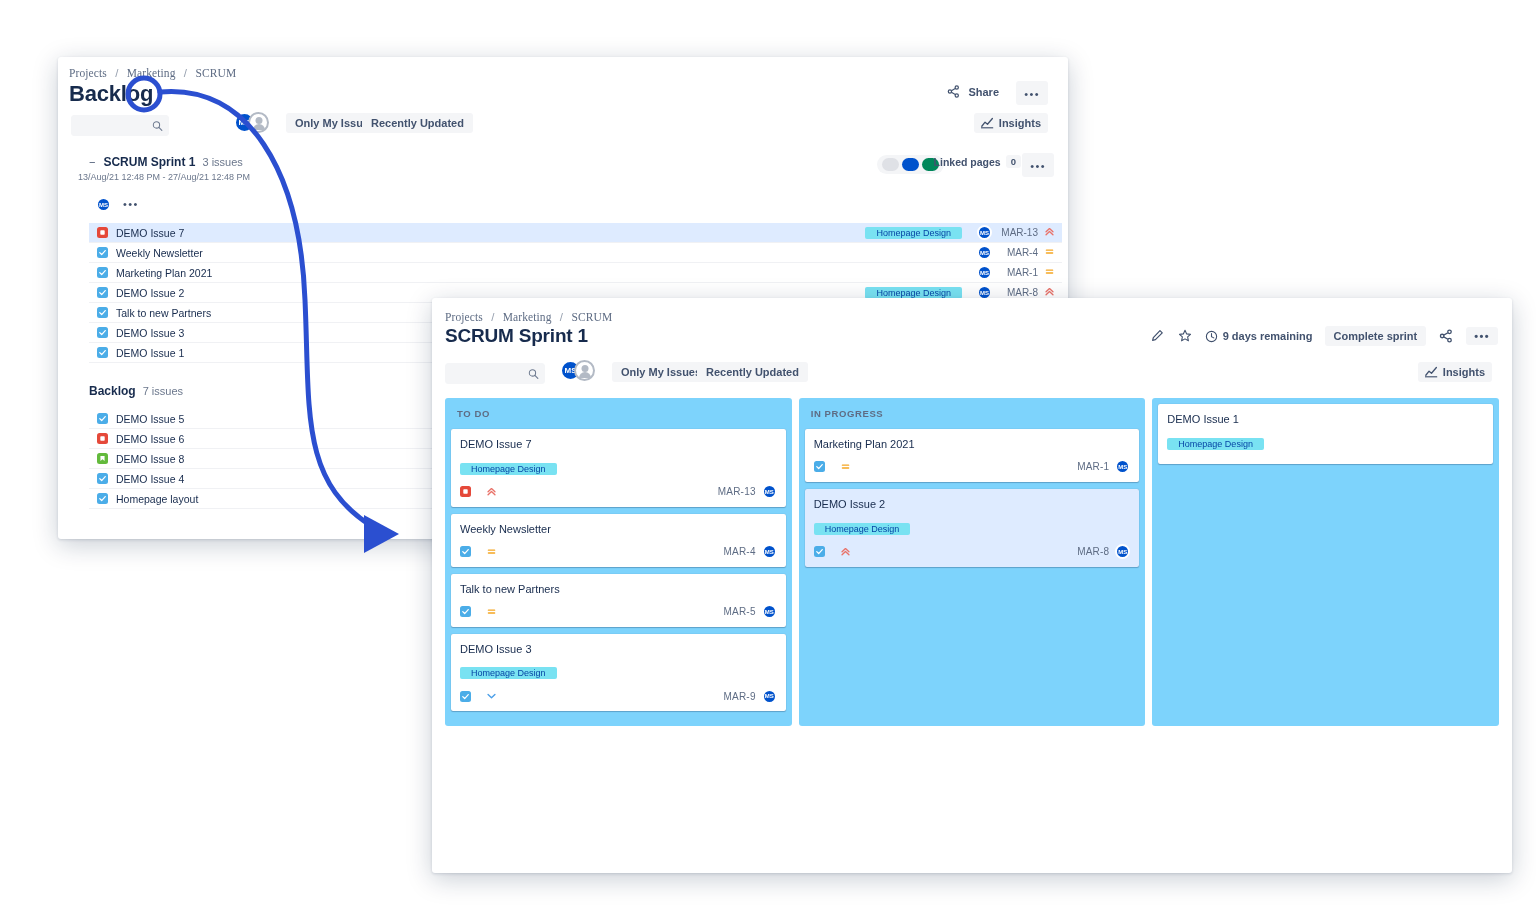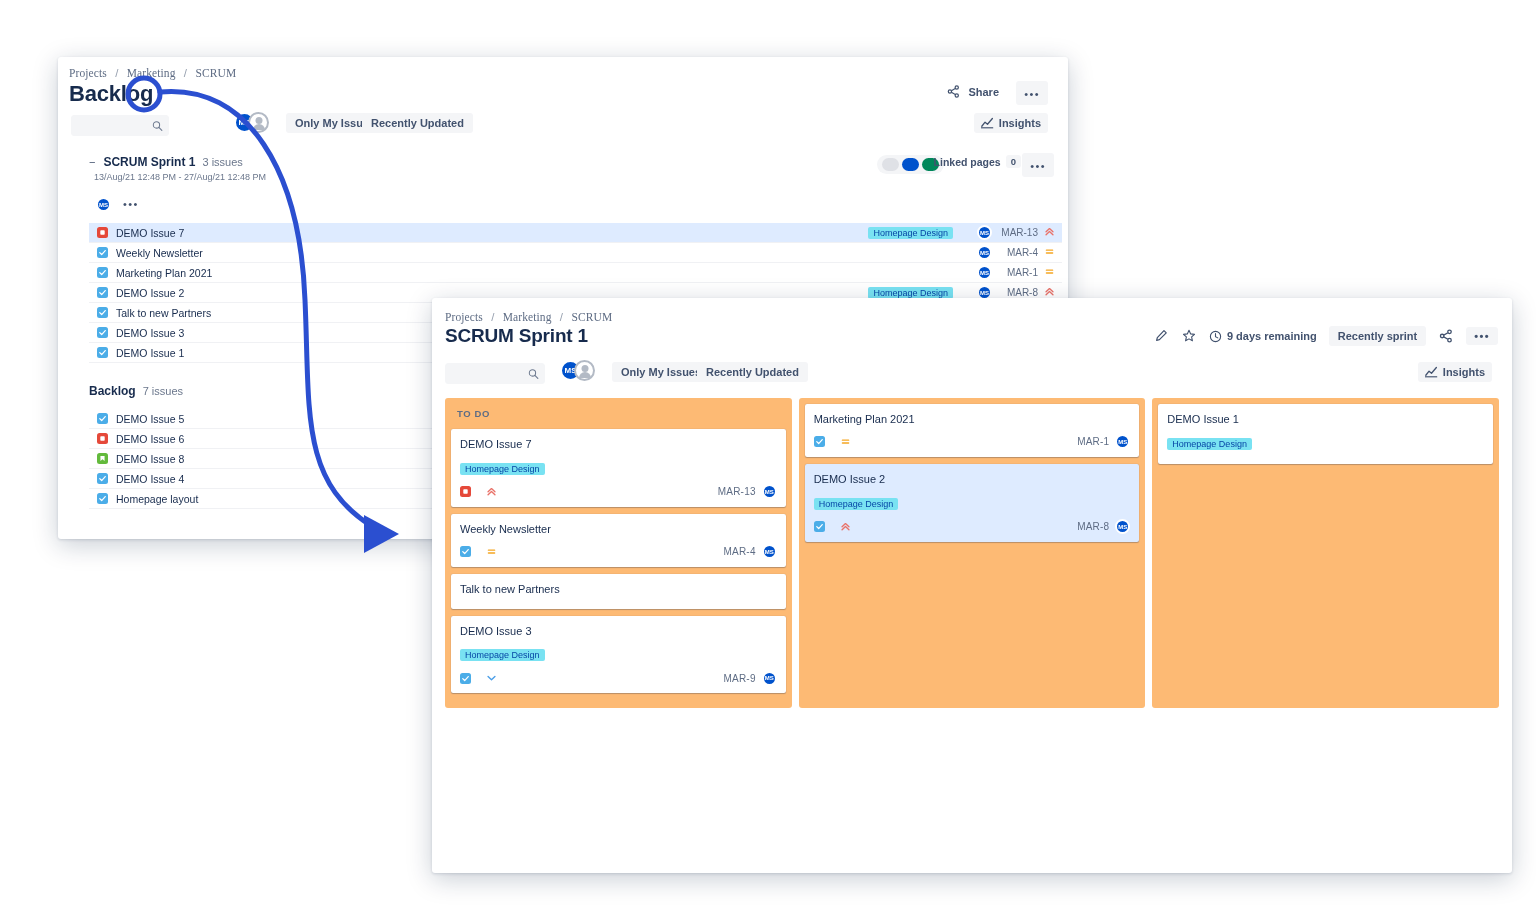--- a/index.html
+++ b/index.html
@@ -58,21 +58,21 @@
   .vlabel{
     position:absolute;left:-14px;writing-mode:vertical-rl;transform:rotate(180deg);
     font-size:7.5px;font-weight:700;letter-spacing:.9px;color:#6b778c;width:48px;text-align:center;
   }
   #v-versions{top:0;}
   #v-epics{top:72px;}
   .sprint-head{position:absolute;left:31px;top:98px;display:flex;align-items:baseline;gap:7px;}
   .caret{font-size:11px;color:#42526e;margin-right:1px;}
   .sprint-name{font-size:12px;font-weight:700;color:#172b4d;}
   .sprint-count{font-size:11px;color:#6b778c;}
-  #bl-sprintdates{position:absolute;left:36px;top:115px;font-size:9px;color:#6b778c;}
+  #bl-sprintdates{position:absolute;left:20px;top:115px;font-size:9px;color:#6b778c;}
   #bl-sprint-av{position:absolute;left:38px;top:140px;display:flex;align-items:center;gap:12px;}
   .av.sm{width:15px;height:15px;font-size:6px;}
   .statusdots{position:absolute;right:124px;top:98px;display:flex;align-items:center;gap:3px;background:#f4f5f7;border-radius:11px;padding:3px 5px;}
   .sdot{width:17px;height:13px;border-radius:7px;}
   .sdot.grey{background:#dfe1e6;}
   .sdot.blue{background:#0052cc;}
   .sdot.green{background:#00875a;}
   #bl-linkedpages{position:absolute;right:47px;top:98px;display:inline-flex;align-items:center;gap:5px;font-size:10.5px;color:#42526e;font-weight:600;}
   .chipnum{background:#f4f5f7;border-radius:3px;padding:1px 5px;font-size:9.5px;color:#42526e;}
   #bl-sprintmore{position:absolute;right:14px;top:96px;background:#f4f5f7;border-radius:3px;padding:3px 8px;cursor:pointer;}
@@ -82,40 +82,40 @@
     padding:0 6px 0 8px;box-sizing:border-box;font-size:10.5px;color:#172b4d;
   }
   .row.sel{background:#deebff;}
   .itype{width:11px;height:11px;border-radius:2.5px;margin-right:8px;flex:none;position:relative;}
   .itype.task{background:#4bade8;}
   .itype.bug{background:#e5493a;}
   .itype.story{background:#63ba3c;}
   .itype svg{position:absolute;inset:0;width:11px;height:11px;}
   .row .rname{flex:1;white-space:nowrap;overflow:hidden;}
   .lbl-chip{
-    background:#79e2f2;color:#0747a6;font-size:9px;border-radius:2px;padding:1px 5px;margin-right:24px;white-space:nowrap;
+    background:#79e2f2;color:#0747a6;font-size:9px;border-radius:2px;padding:1px 11px;margin-right:15px;white-space:nowrap;
   }
   .row .rkey{font-size:10px;color:#5e6c84;width:40px;text-align:right;margin-left:6px;}
   .row .pri{width:14px;text-align:center;margin-left:4px;}
   .backlog-head{position:absolute;left:31px;top:327px;display:flex;align-items:baseline;gap:7px;}
   #bl-backlog-rows{top:352px;}
   
   #board-window{left:432px;top:298px;width:1080px;height:575px;}
   #bd-breadcrumb{position:absolute;left:13px;top:13px;}
   #bd-title{position:absolute;left:13px;top:27px;font-size:19px;font-weight:700;color:#172b4d;letter-spacing:-.2px;}
   #bd-search{position:absolute;left:13px;top:65px;width:100px;}
   #bd-avatars{position:absolute;left:128px;top:62px;}
   #bd-onlymine{position:absolute;left:180px;top:64px;}
   #bd-recent{position:absolute;left:265px;top:64px;}
   #bd-insights{position:absolute;right:20px;top:64px;background:#f4f5f7;border-radius:3px;}
   .bd-actions{position:absolute;right:14px;top:28px;display:flex;align-items:center;gap:12px;}
   .ico-btn{width:16px;height:16px;color:#42526e;cursor:pointer;display:flex;align-items:center;justify-content:center;}
   .days{display:inline-flex;align-items:center;gap:5px;font-size:11px;color:#42526e;font-weight:600;}
   .board{position:absolute;left:13px;right:13px;top:100px;display:flex;gap:7px;}
-  .col{flex:1;background:#fdba74;border-radius:3px;padding:6px 6px 8px;box-sizing:border-box;min-height:175px;}
+  .col{flex:1;background:#7dd3fc;border-radius:3px;padding:6px 6px 8px;box-sizing:border-box;min-height:175px;}
   .col-head{font-size:9.5px;font-weight:600;letter-spacing:.6px;color:#5e6c84;padding:4px 4px 10px 6px;}
   .card{
     background:#fff;border-radius:2px;box-shadow:0 1px 1px rgba(9,30,66,.25),0 0 1px rgba(9,30,66,.31);
     padding:8px 9px 6px;margin-bottom:7px;
   }
   .card.sel{background:#deebff;}
   .card-title{font-size:11px;color:#172b4d;line-height:1.35;margin-bottom:6px;}
   .card-labels{margin-bottom:7px;}
   .card-foot{display:flex;align-items:center;}
   .card-foot .icons{display:flex;align-items:center;gap:7px;flex:1;}
@@ -400,21 +400,21 @@
         <path d="M8 1.5 L9.9 5.6 L14.3 6.1 L11 9.1 L11.9 13.5 L8 11.3 L4.1 13.5 L5 9.1 L1.7 6.1 L6.1 5.6 Z" fill="none" stroke="#42526e" stroke-width="1.25" stroke-linejoin="round"></path>
       </svg>
     </span>
     <span class="days">
       <svg width="13" height="13" viewBox="0 0 16 16">
         <circle cx="8" cy="8" r="6.3" fill="none" stroke="#42526e" stroke-width="1.35"></circle>
         <polyline points="8,4.3 8,8.2 10.8,9.7" fill="none" stroke="#42526e" stroke-width="1.35" stroke-linecap="round"></polyline>
       </svg>
       <span>9 days remaining</span>
     </span>
-    <span class="pillbtn">Recently sprint</span>
+    <span class="pillbtn">Complete sprint</span>
     <span class="ico-btn">
       <svg width="14" height="14" viewBox="0 0 16 16">
         <circle cx="12" cy="3.2" r="2" fill="none" stroke="#42526e" stroke-width="1.5"></circle>
         <circle cx="12" cy="12.8" r="2" fill="none" stroke="#42526e" stroke-width="1.5"></circle>
         <circle cx="3.6" cy="8" r="2" fill="none" stroke="#42526e" stroke-width="1.5"></circle>
         <line x1="5.4" y1="7" x2="10.2" y2="4.2" stroke="#42526e" stroke-width="1.4"></line>
         <line x1="5.4" y1="9" x2="10.2" y2="11.8" stroke="#42526e" stroke-width="1.4"></line>
       </svg>
     </span>
     <span id="bd-more" class="pillbtn" style="padding:3px 8px;">
@@ -465,20 +465,35 @@
                   <rect x="2.5" y="5" width="11" height="2" rx="1" fill="#f5a623"></rect>
                   <rect x="2.5" y="9.2" width="11" height="2" rx="1" fill="#f5a623"></rect>
                 </svg></span>
             </span>
             <span class="key">MAR-4</span>
             <span class="av ms sm">MS</span>
           </div>
         </div>
         <div class="card">
           <div class="card-title">Talk to new Partners</div>
+          <div class="card-foot">
+            <span class="icons">
+              <span class="itype task">
+                <svg viewBox="0 0 16 16">
+                  <polyline points="4,8.2 6.8,11 12,5.2" fill="none" stroke="#fff" stroke-width="1.8" stroke-linecap="round" stroke-linejoin="round"></polyline>
+                </svg>
+              </span>
+              <span class="pri pri-med"><svg width="11" height="11" viewBox="0 0 16 16">
+                  <rect x="2.5" y="5" width="11" height="2" rx="1" fill="#f5a623"></rect>
+                  <rect x="2.5" y="9.2" width="11" height="2" rx="1" fill="#f5a623"></rect>
+                </svg></span>
+            </span>
+            <span class="key">MAR-5</span>
+            <span class="av ms sm">MS</span>
+          </div>
         </div>
         <div class="card">
           <div class="card-title">DEMO Issue 3</div>
           <div class="card-labels"><span class="lbl-chip">Homepage Design</span></div>
           <div class="card-foot">
             <span class="icons">
               <span class="itype task">
                 <svg viewBox="0 0 16 16">
                   <polyline points="4,8.2 6.8,11 12,5.2" fill="none" stroke="#fff" stroke-width="1.8" stroke-linecap="round" stroke-linejoin="round"></polyline>
                 </svg>
@@ -486,20 +501,21 @@
               <span class="pri pri-low"><svg width="11" height="11" viewBox="0 0 16 16">
                   <polyline points="3,6.5 8,11.2 13,6.5" fill="none" stroke="#4a9ee8" stroke-width="2" stroke-linecap="round" stroke-linejoin="round"></polyline>
                 </svg></span>
             </span>
             <span class="key">MAR-9</span>
             <span class="av ms sm">MS</span>
           </div>
         </div>
       </div>
       <div class="col">
+        <div class="col-head">IN PROGRESS</div>
         <div class="card">
           <div class="card-title">Marketing Plan 2021</div>
           <div class="card-foot">
             <span class="icons">
               <span class="itype task">
                 <svg viewBox="0 0 16 16">
                   <polyline points="4,8.2 6.8,11 12,5.2" fill="none" stroke="#fff" stroke-width="1.8" stroke-linecap="round" stroke-linejoin="round"></polyline>
                 </svg>
               </span>
               <span class="pri pri-med"><svg width="11" height="11" viewBox="0 0 16 16">

